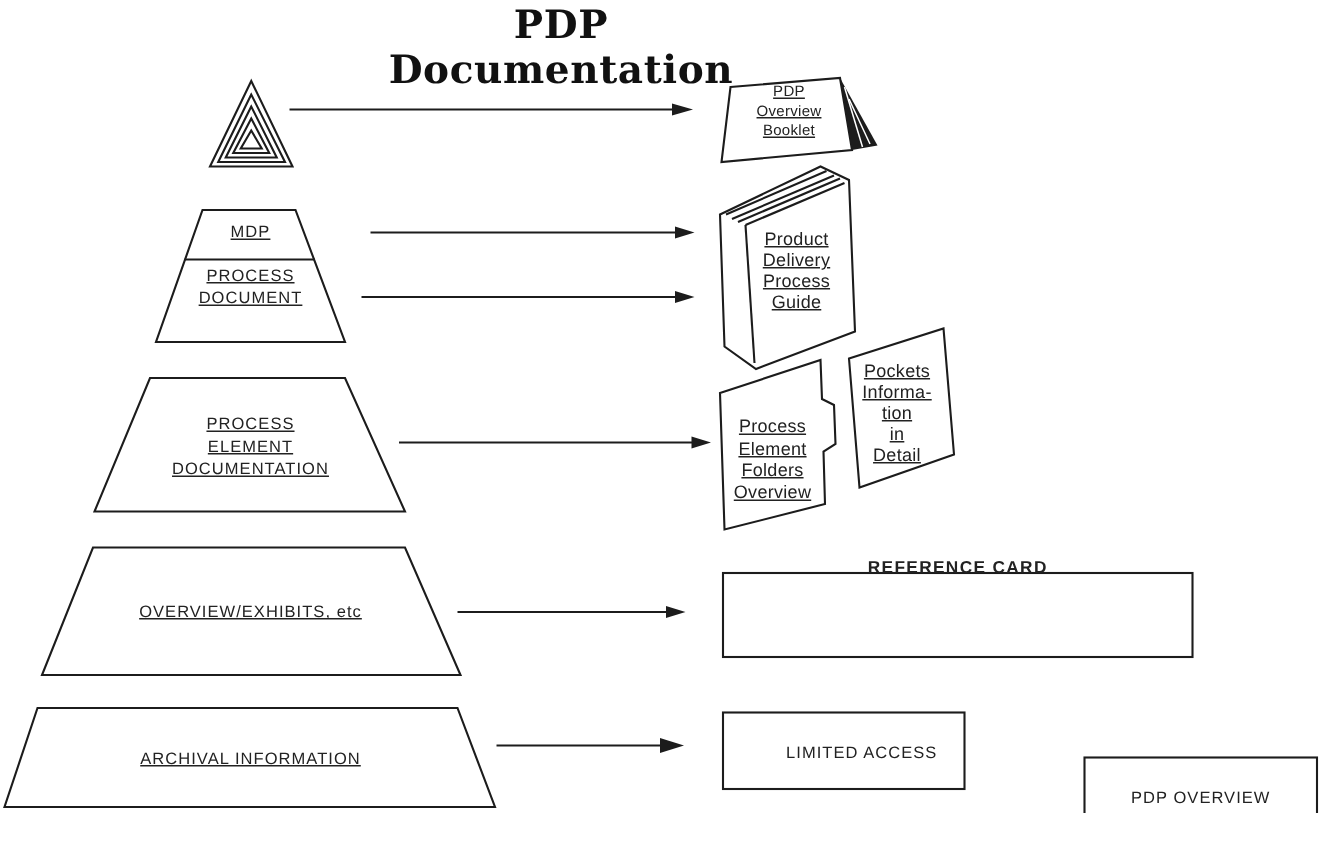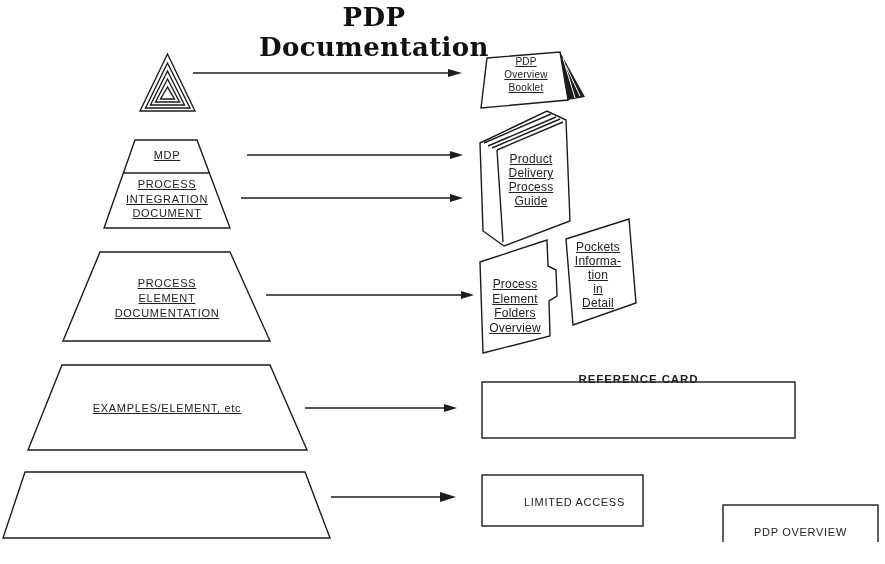--- a/index.html
+++ b/index.html
@@ -97,34 +97,36 @@
   </svg>
 
   <div class="title" style="left:233px;top:2px;width:282px;">PDP Documentation</div>
 
   <div class="lbl" style="left:122px;top:148px;width:90px;text-align:center;">
     <span>MDP</span>
   </div>
 
   <div class="lbl" style="left:97px;top:177px;width:140px;line-height:14.5px;">
     <span>PROCESS</span>
-    <span>INTEGRATION</span>
     <span>DOCUMENT</span>
   </div>
 
   <div class="lbl" style="left:92px;top:276px;width:150px;">
     <span>PROCESS</span>
     <span>ELEMENT</span>
     <span>DOCUMENTATION</span>
   </div>
 
   <div class="lbl" style="left:62px;top:401px;width:210px;">
-    <span>EXAMPLES/ELEMENT, etc</span>
+    <span>OVERVIEW/EXHIBITS, etc</span>
   </div>
 
+  <div class="lbl" style="left:62px;top:499px;width:210px;">
+    <span>ARCHIVAL INFORMATION</span>
+  </div>
 
   <div class="lbl small" style="left:490px;top:55px;width:72px;line-height:13px;font-size:10px;">
     <span>PDP</span>
     <span>Overview</span>
     <span>Booklet</span>
   </div>
 
   <div class="lbl small" style="left:499px;top:152px;width:64px;">
     <span>Product</span>
     <span>Delivery</span>

